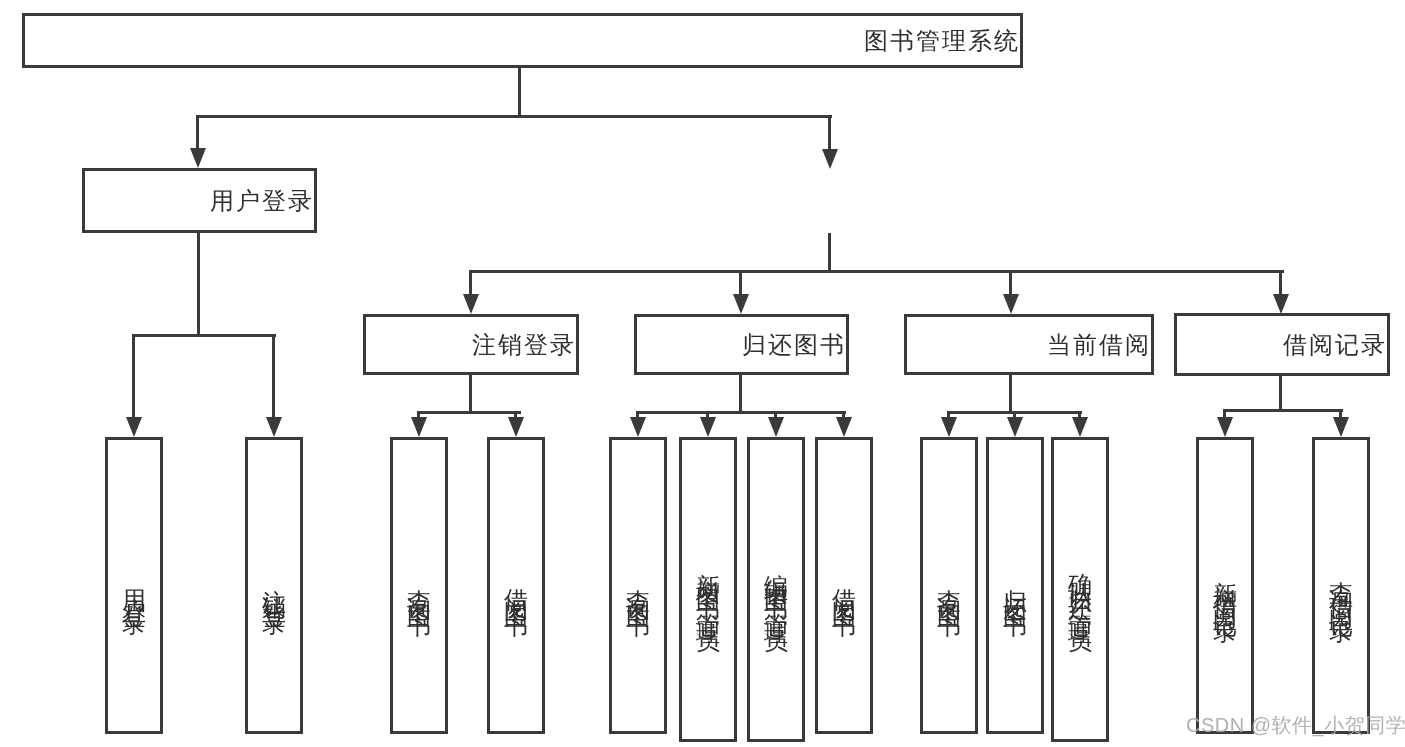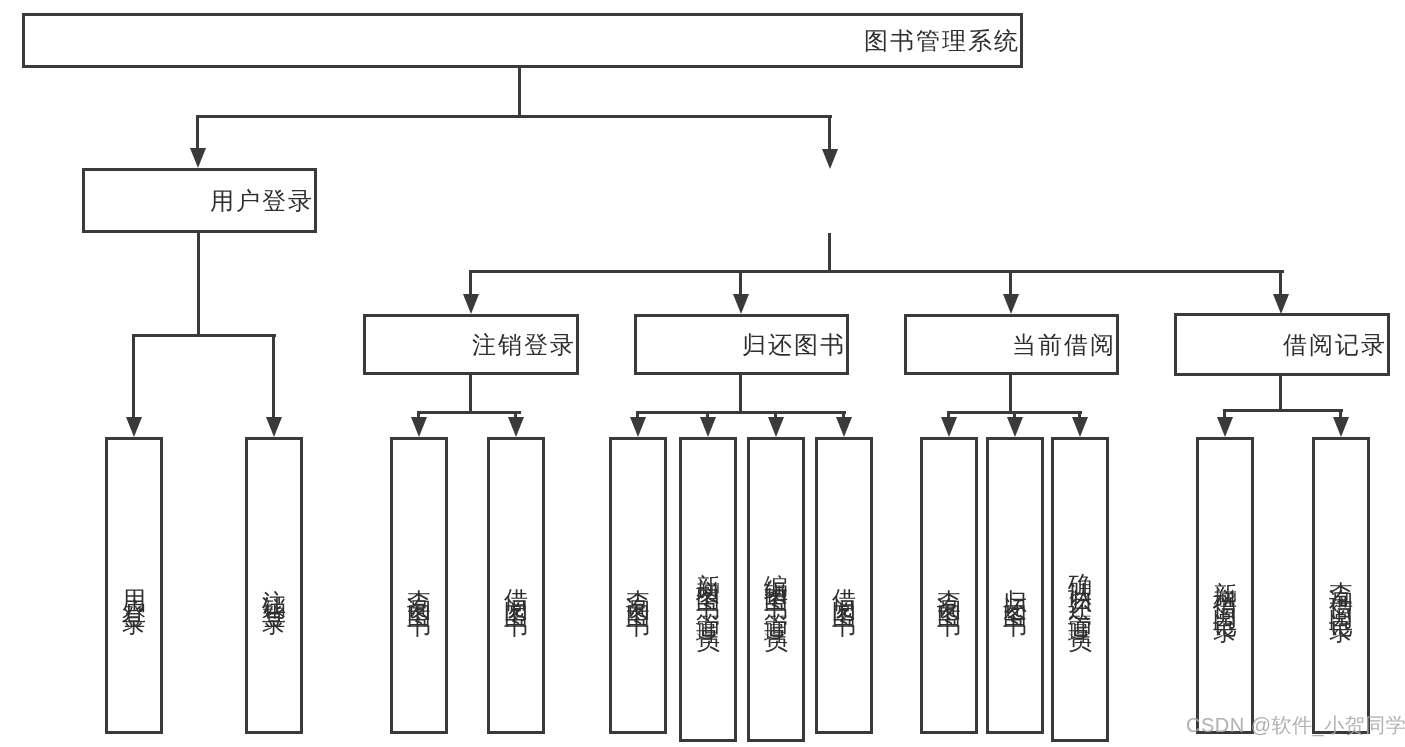--- a/index.html
+++ b/index.html
@@ -51,21 +51,21 @@
   <div class="hbox" style="left:82px;top:168px;width:235px;height:65px">
     <span>用户登录</span>
   </div>
 
   <div class="hbox" style="left:363px;top:314px;width:216px;height:61px">
     <span>注销登录</span>
   </div>
   <div class="hbox" style="left:634px;top:314px;width:215px;height:61px">
     <span>归还图书</span>
   </div>
-  <div class="hbox" style="left:904px;top:314px;width:215px;height:61px">
+  <div class="hbox" style="left:904px;top:314px;width:250px;height:61px">
     <span>当前借阅</span>
   </div>
   <div class="hbox" style="left:1174px;top:313px;width:216px;height:63px">
     <span>借阅记录</span>
   </div>
 
   <div class="vbox" style="left:105px">
     <span class="vtext">用户登录</span>
   </div>
   <div class="vbox" style="left:245px">

